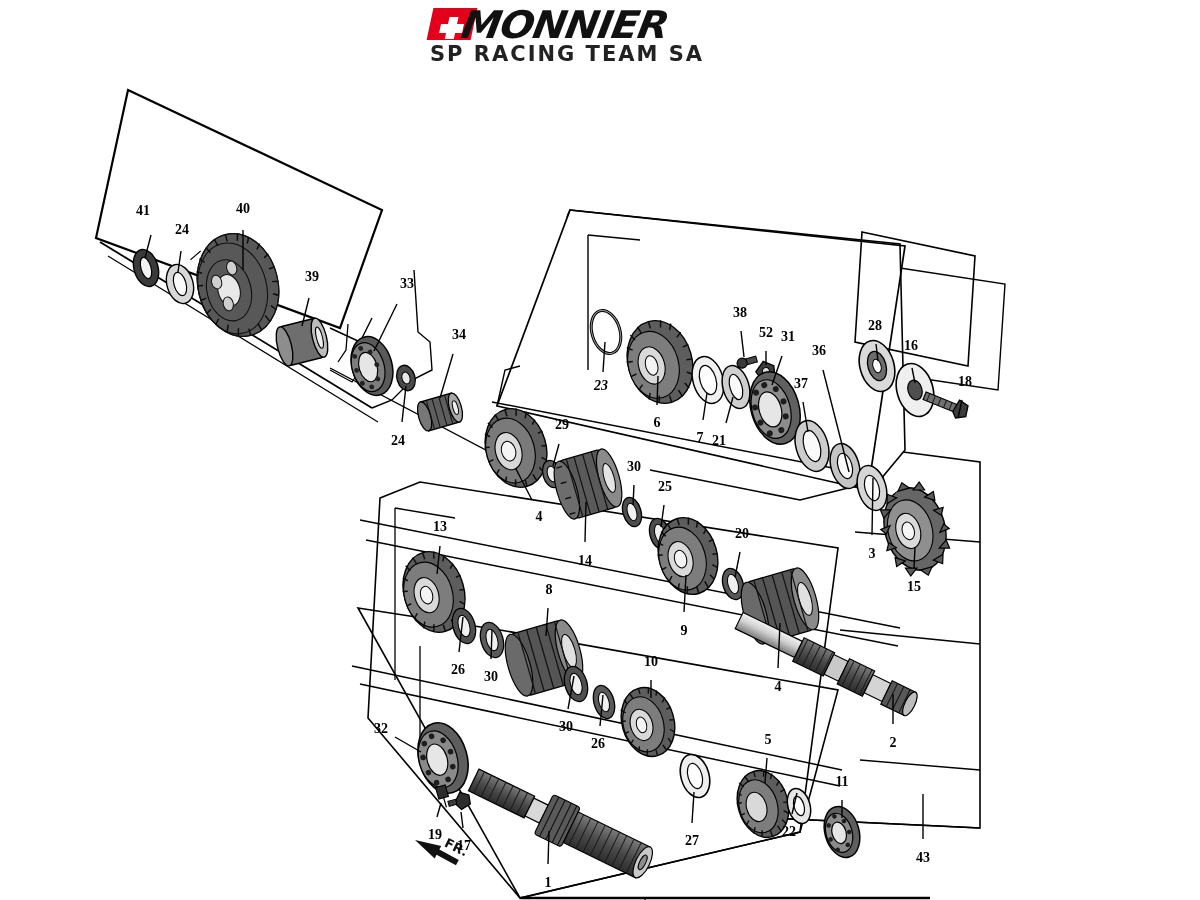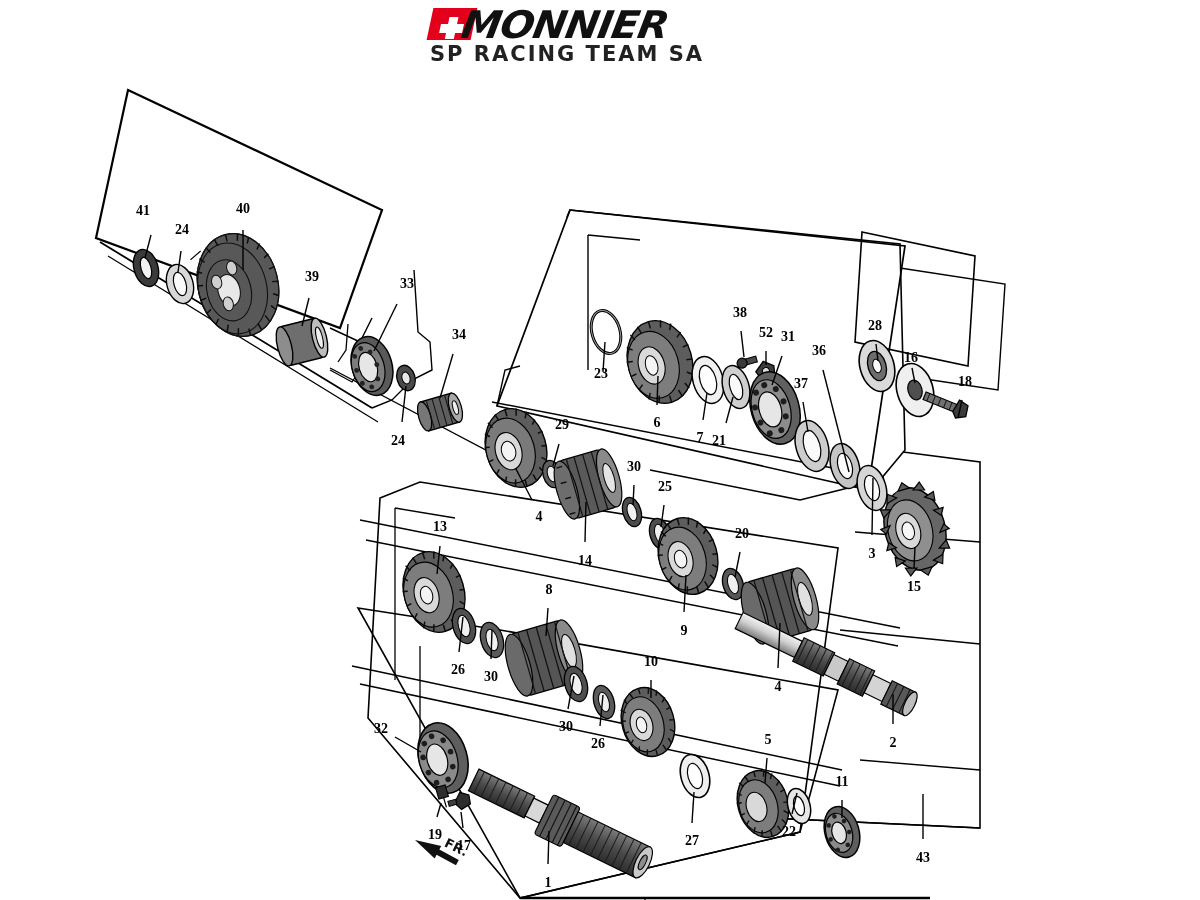--- a/index.html
+++ b/index.html
@@ -748,32 +748,32 @@
     <div class="pn" style="left: 459px; top: 265px;">34</div>
     <div class="pn" style="left: 398px; top: 371px;">24</div>
     <div class="pn" style="left: 539px; top: 447px;">4</div>
     <div class="pn" style="left: 562px; top: 355px;">29</div>
     <div class="pn" style="left: 585px; top: 491px;">14</div>
     <div class="pn" style="left: 634px; top: 397px;">30</div>
     <div class="pn" style="left: 665px; top: 417px;">25</div>
     <div class="pn" style="left: 684px; top: 561px;">9</div>
     <div class="pn" style="left: 742px; top: 464px;">20</div>
     <div class="pn" style="left: 778px; top: 617px;">4</div>
-    <div class="pn" style="left: 601px; top: 304px;">23</div>
+    <div class="pn" style="left: 601px; top: 316px; font-style: italic;">23</div>
     <div class="pn" style="left: 657px; top: 353px;">6</div>
     <div class="pn" style="left: 700px; top: 368px;">7</div>
     <div class="pn" style="left: 719px; top: 371px;">21</div>
     <div class="pn" style="left: 740px; top: 243px;">38</div>
     <div class="pn" style="left: 766px; top: 263px;">52</div>
     <div class="pn" style="left: 788px; top: 267px;">31</div>
     <div class="pn" style="left: 801px; top: 314px;">37</div>
     <div class="pn" style="left: 819px; top: 281px;">36</div>
     <div class="pn" style="left: 872px; top: 484px;">3</div>
     <div class="pn" style="left: 875px; top: 256px;">28</div>
-    <div class="pn" style="left: 911px; top: 288px;">16</div>
+    <div class="pn" style="left: 911px; top: 276px;">16</div>
     <div class="pn" style="left: 965px; top: 312px;">18</div>
     <div class="pn" style="left: 914px; top: 517px;">15</div>
     <div class="pn" style="left: 440px; top: 457px;">13</div>
     <div class="pn" style="left: 458px; top: 600px;">26</div>
     <div class="pn" style="left: 491px; top: 607px;">30</div>
     <div class="pn" style="left: 549px; top: 520px;">8</div>
     <div class="pn" style="left: 566px; top: 657px;">30</div>
     <div class="pn" style="left: 598px; top: 674px;">26</div>
     <div class="pn" style="left: 651px; top: 592px;">10</div>
     <div class="pn" style="left: 692px; top: 771px;">27</div>

